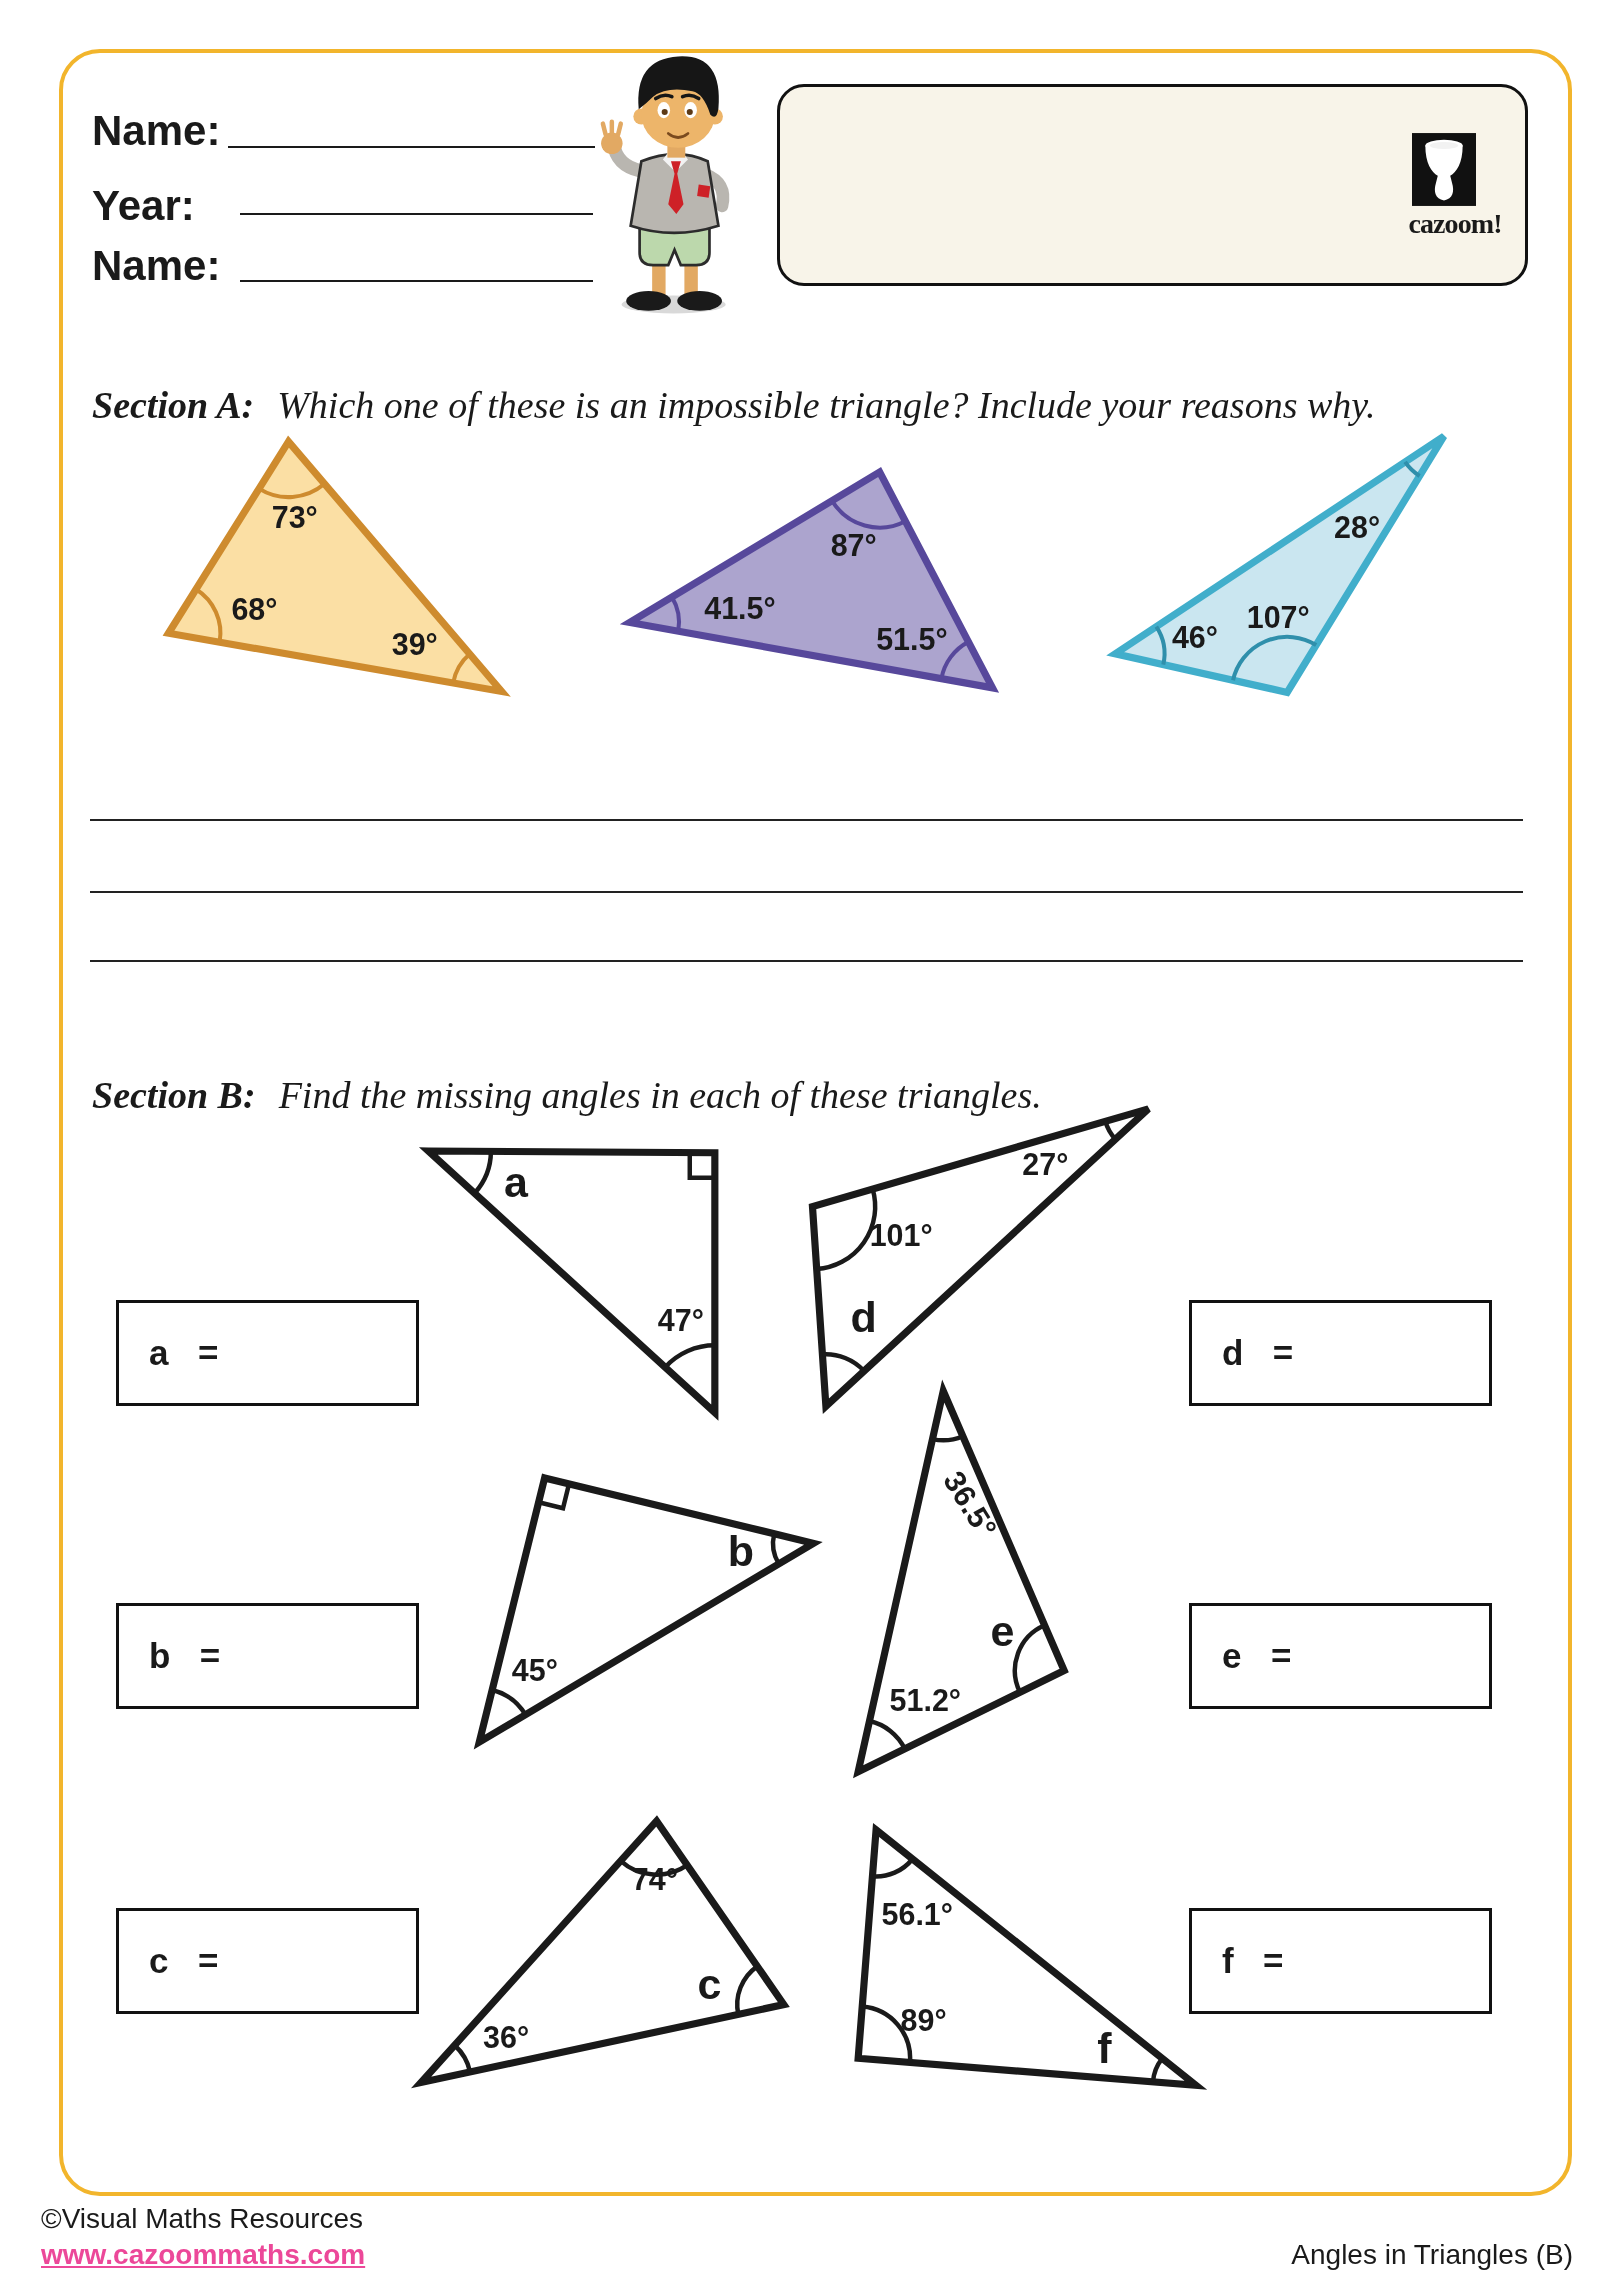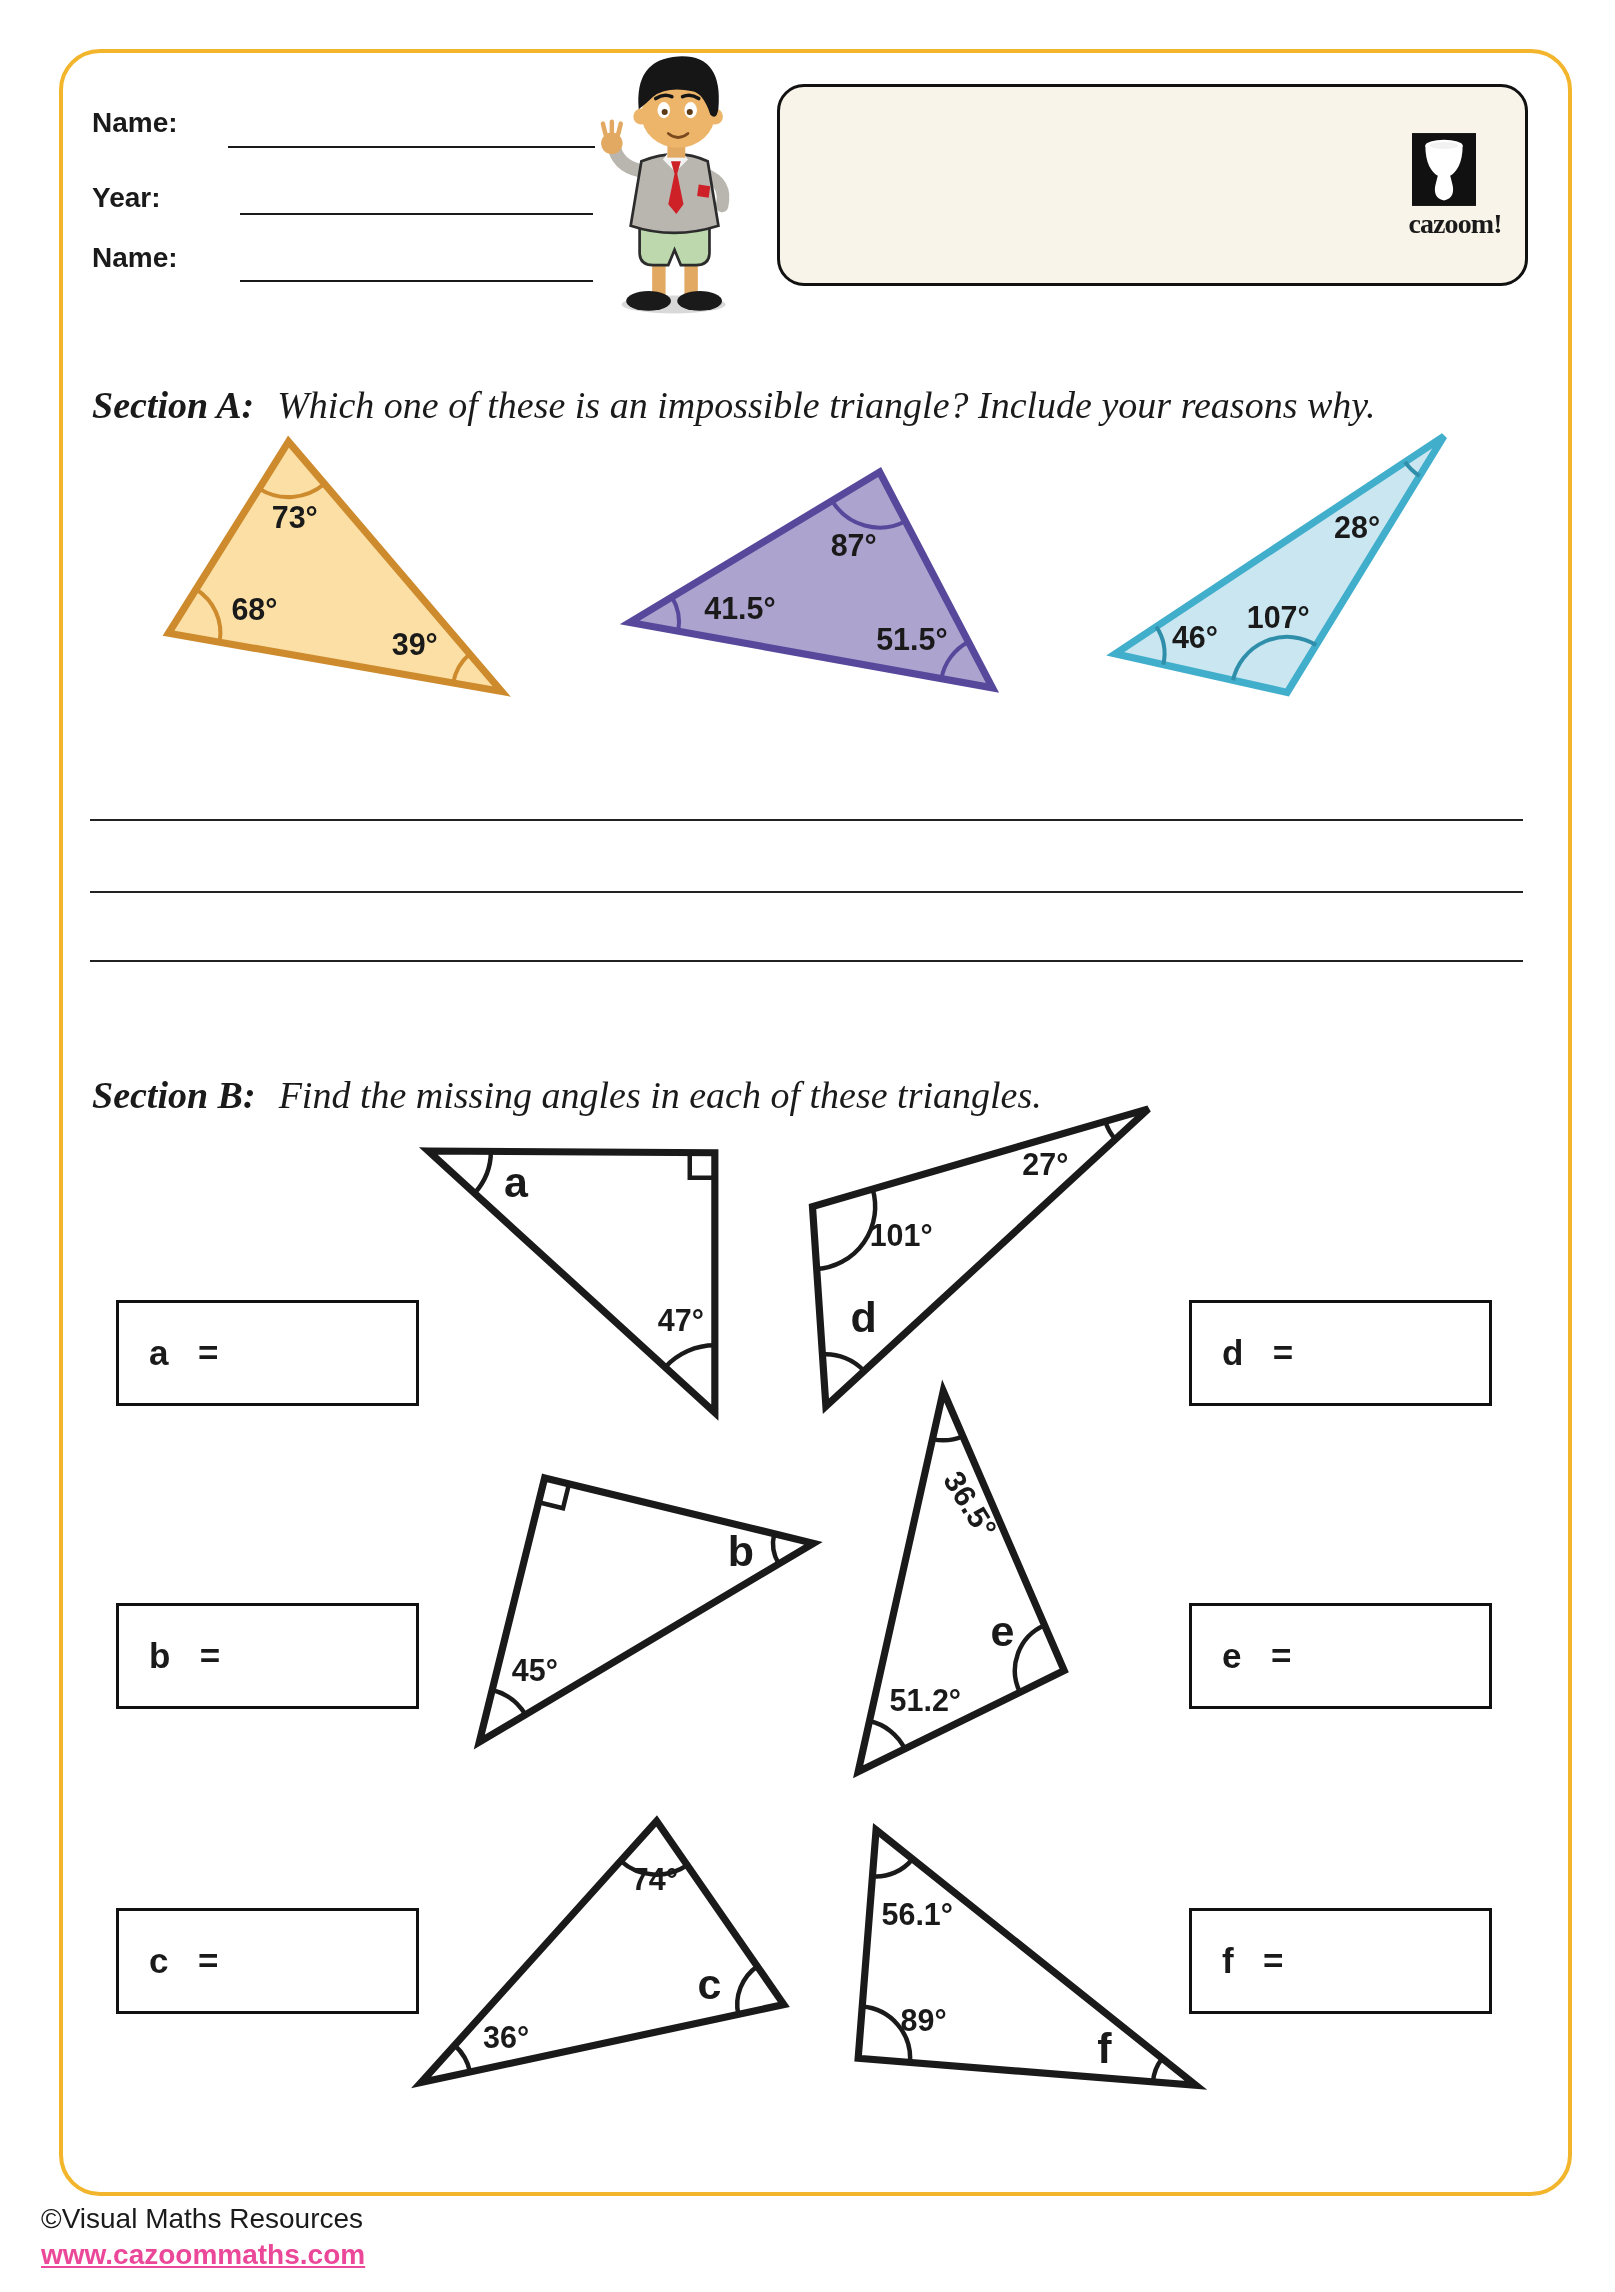--- a/index.html
+++ b/index.html
@@ -2,21 +2,21 @@
 <html style="font-size:14.3px"><head>
 <meta charset="utf-8">
 <style>
   html,body{margin:0;padding:0;background:#fff;}
   .page{position:relative;width:1616px;height:2293px;background:#ffffff;overflow:hidden;
         font-family:"Liberation Sans",sans-serif;color:#1a1a1a;}
   .abs{position:absolute;}
   
   .frame{left:59px;top:49px;width:1505px;height:2139px;border:4.5px solid #F2B52C;border-radius:41px;}
   
-  .fieldlab{font-size:28px;font-weight:bold;}
+  .fieldlab{font-size:42px;font-weight:bold;}
   .fline{border-top:2.7px solid #1a1a1a;height:0;}
   .titlebox{left:777px;top:84px;width:751px;height:202px;background:#F8F4E9;
             border:3.6px solid #111;border-radius:27px;box-sizing:border-box;}
   .title{left:811px;top:104px;width:555px;font-size:49px;font-weight:bold;line-height:1.38;letter-spacing:-0.9px;}
   .logoimg{left:1412px;top:133px;}
   .logotext{left:1379px;top:208px;width:152px;text-align:center;font-family:"Liberation Serif",serif;
             font-weight:bold;font-size:28px;letter-spacing:-0.9px;}
   
   .sechead{font-family:"Liberation Serif",serif;font-size:38px;white-space:nowrap;margin-top:40px;}
   .sechead b{font-style:italic;font-weight:bold;margin-right:23px;}
@@ -85,20 +85,21 @@
       <span>e =</span>
     </div>
   <div class="abs ansbox" style="left:1189px;top:1908px;">
       <span>f =</span>
     </div>
 
   <div class="abs foot" style="left:41px;top:2203px;">©Visual Maths Resources</div>
   <div class="abs foot" style="left:41px;top:2239px;">
     <a href="#">www.cazoommaths.com</a>
   </div>
+  <div class="abs foot" style="right:43px;top:2239px;width:537px;text-align:right;">Angles in Triangles (B)</div>
 
   <svg class="overlay" width="1616" height="2293" viewBox="0 0 1804 2560">
 
     <g>
       <ellipse cx="752" cy="340" rx="58" ry="10" fill="#d9d9d9"></ellipse>
       <rect x="728" y="288" width="15" height="46" fill="#E2A963"></rect>
       <rect x="764" y="288" width="15" height="46" fill="#E2A963"></rect>
       <ellipse cx="724" cy="336" rx="25" ry="11" fill="#1a1a1a"></ellipse>
       <ellipse cx="781" cy="336" rx="25" ry="11" fill="#1a1a1a"></ellipse>
       <path d="M714 246 h78 v36 q0 14 -15 14 h-17 l-7 -17 -7 17 h-17 q-15 0 -15 -14 z" fill="#BCD8AC" stroke="#2c2c2c" stroke-width="3"></path>

